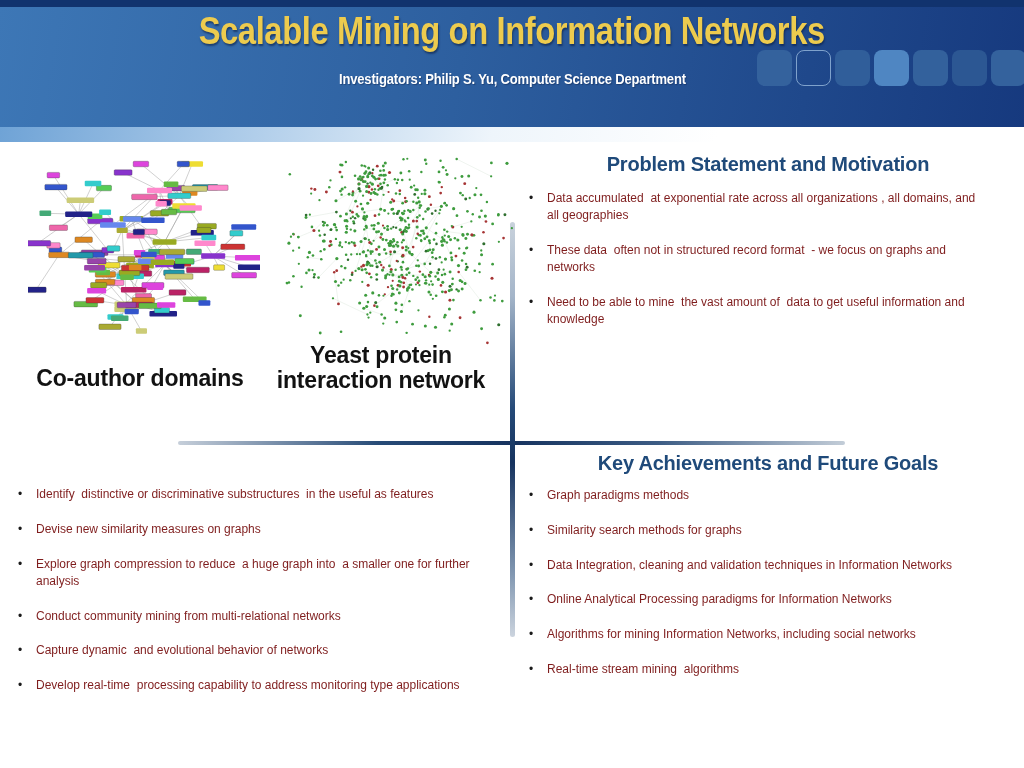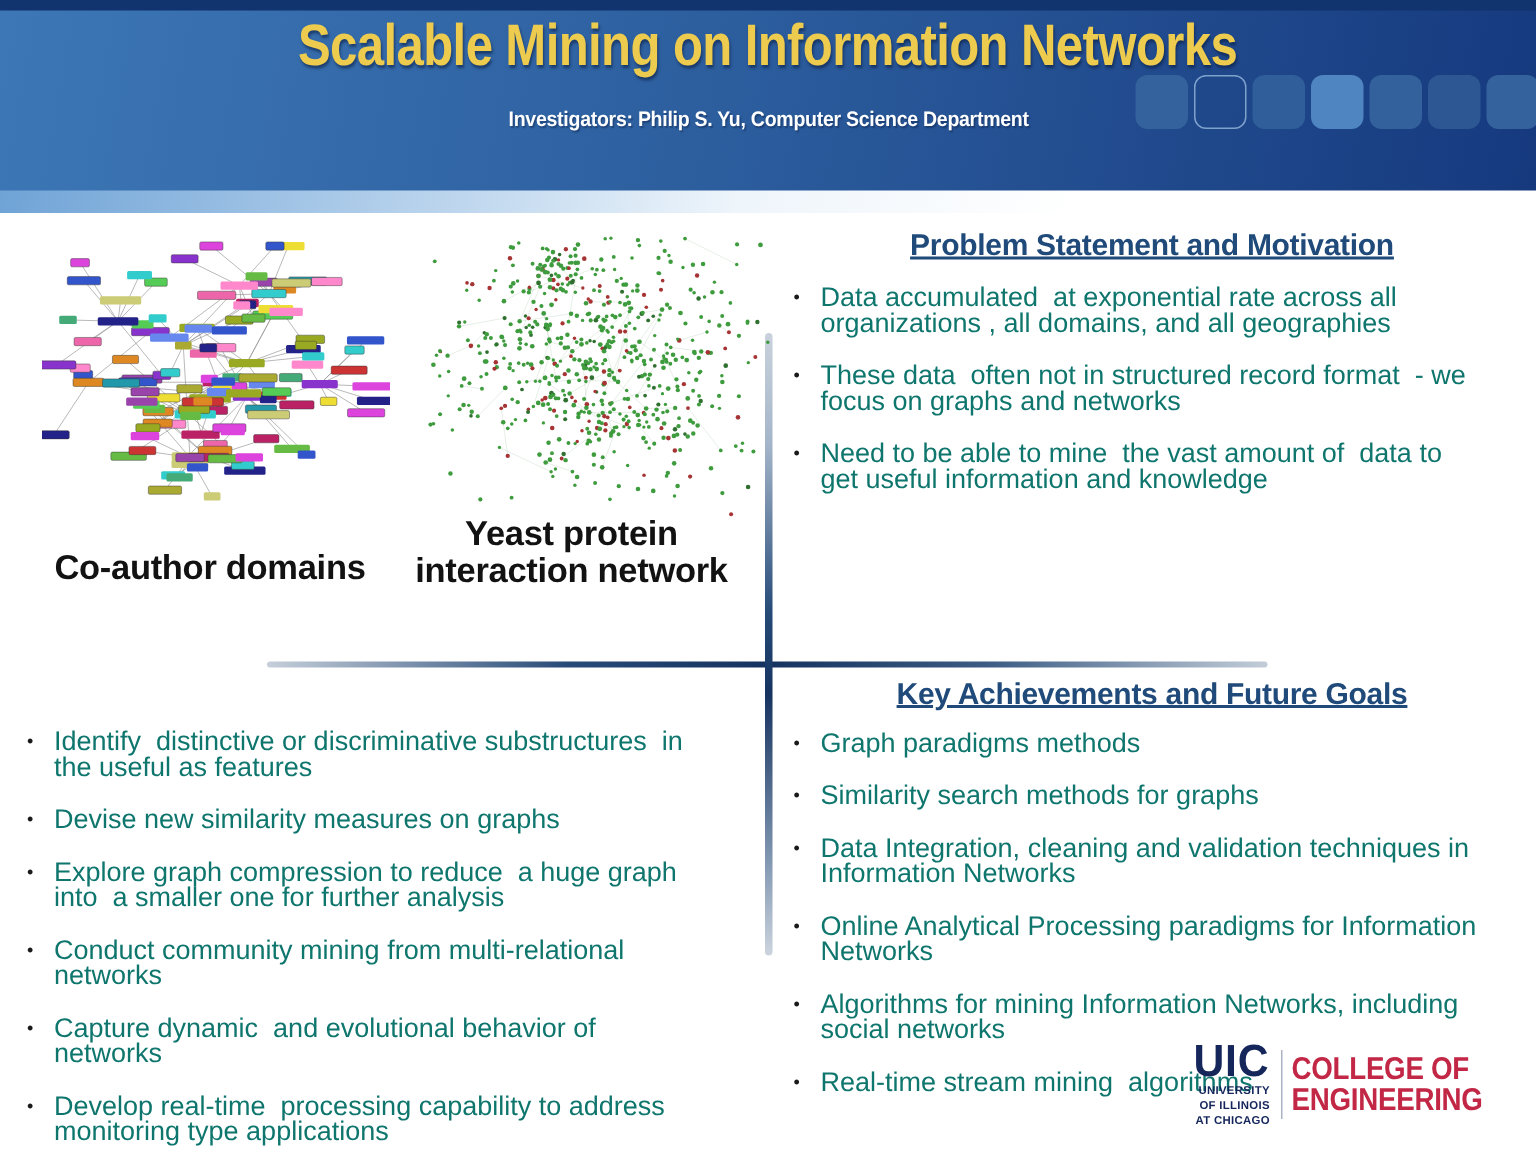--- a/index.html
+++ b/index.html
@@ -60,37 +60,37 @@
   .fig-label {
     position:absolute; text-align:center; font-weight:bold; color:#121212;
     font-size:23px; line-height:25px; letter-spacing:-0.2px;
   }
   .label-coauthor { left:20px;  top:366px; width:240px; }
   .label-yeast    { left:265px; top:343px; width:232px; }
 
   
   .section-heading {
     position:absolute; text-align:center; color:var(--heading-blue);
-    font-size:20px; font-weight:bold; letter-spacing:-0.2px; white-space:nowrap;text-decoration:underline;
+    font-size:20px; font-weight:bold; letter-spacing:-0.2px; white-space:nowrap;
   }
   .heading-problem      { left:512px; top:153px; width:512px; }
   .heading-technical    { left:0;     top:452px; width:512px; }
   .heading-achievements { left:512px; top:452px; width:512px; }
 
   
   .bullet-list { position:absolute; }
   .list-problem      { left:527px; top:190px; width:452px; }
   .list-technical    { left:16px;  top:486px; width:456px; }
   .list-achievements { left:527px; top:487px; width:462px; }
   .bullet-item { display:flex; margin-bottom:17.6px; }
   .bullet-dot {
     flex:0 0 20px; font-size:12px; line-height:17.2px; color:#1a1a1a; padding-left:2px;
   }
   .bullet-text {
-    flex:1 1 auto; font-size:18px; line-height:17.2px; color:#0f766e;
+    flex:1 1 auto; font-size:12px; line-height:17.2px; color:#7f1d1d;
     white-space:pre-wrap;
   }
 
   
   .uic-logo {
     position:absolute; left:786px; top:694px; width:220px; height:58px;
     display:flex; align-items:center; justify-content:flex-end; gap:7px;
   }
   .uic-left { text-align:right; }
   .uic-mark {
@@ -1170,26 +1170,14 @@
       <div class="bullet-item">
         <span class="bullet-dot">•</span>
         <span class="bullet-text">Algorithms for mining Information Networks, including social networks</span>
       </div>
       <div class="bullet-item">
         <span class="bullet-dot">•</span>
         <span class="bullet-text">Real-time stream mining  algorithms</span>
       </div>
     </div>
 
-  <div class="uic-logo">
-    <div class="uic-left">
-      <span class="uic-mark">UIC</span>
-      <div class="uic-sub">UNIVERSITY OF ILLINOIS</div>
-      <div class="uic-sub">AT CHICAGO</div>
-    </div>
-    <div class="uic-divider"></div>
-    <div class="uic-right">
-      <span class="uic-college">COLLEGE OF</span>
-      <span class="uic-college">ENGINEERING</span>
-    </div>
-  </div>
 
 </div>
 
 </body></html>

